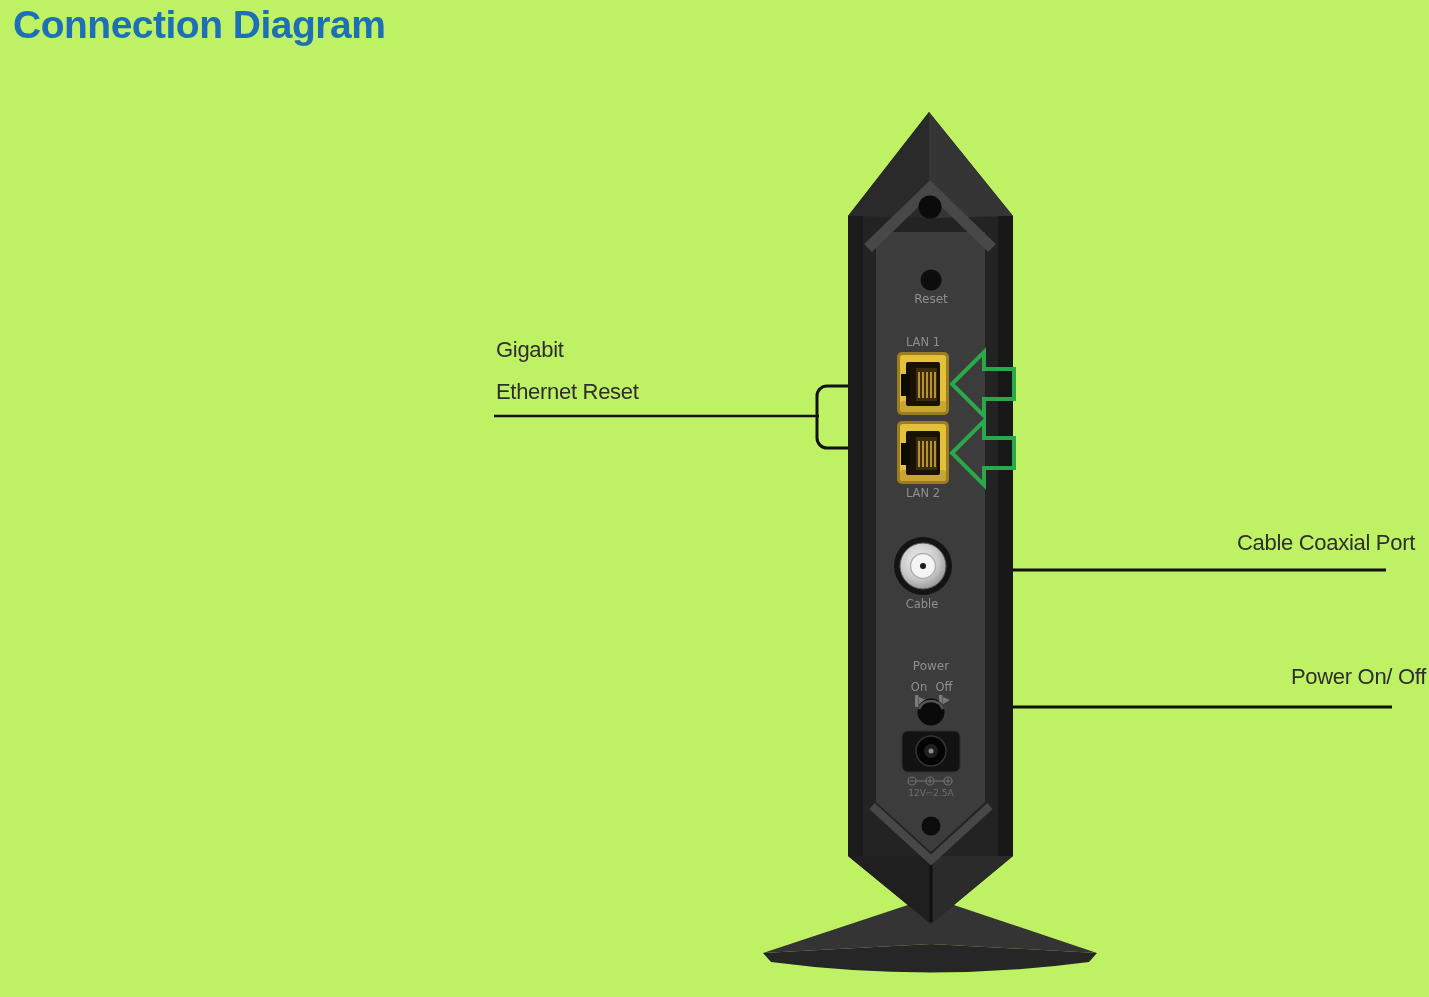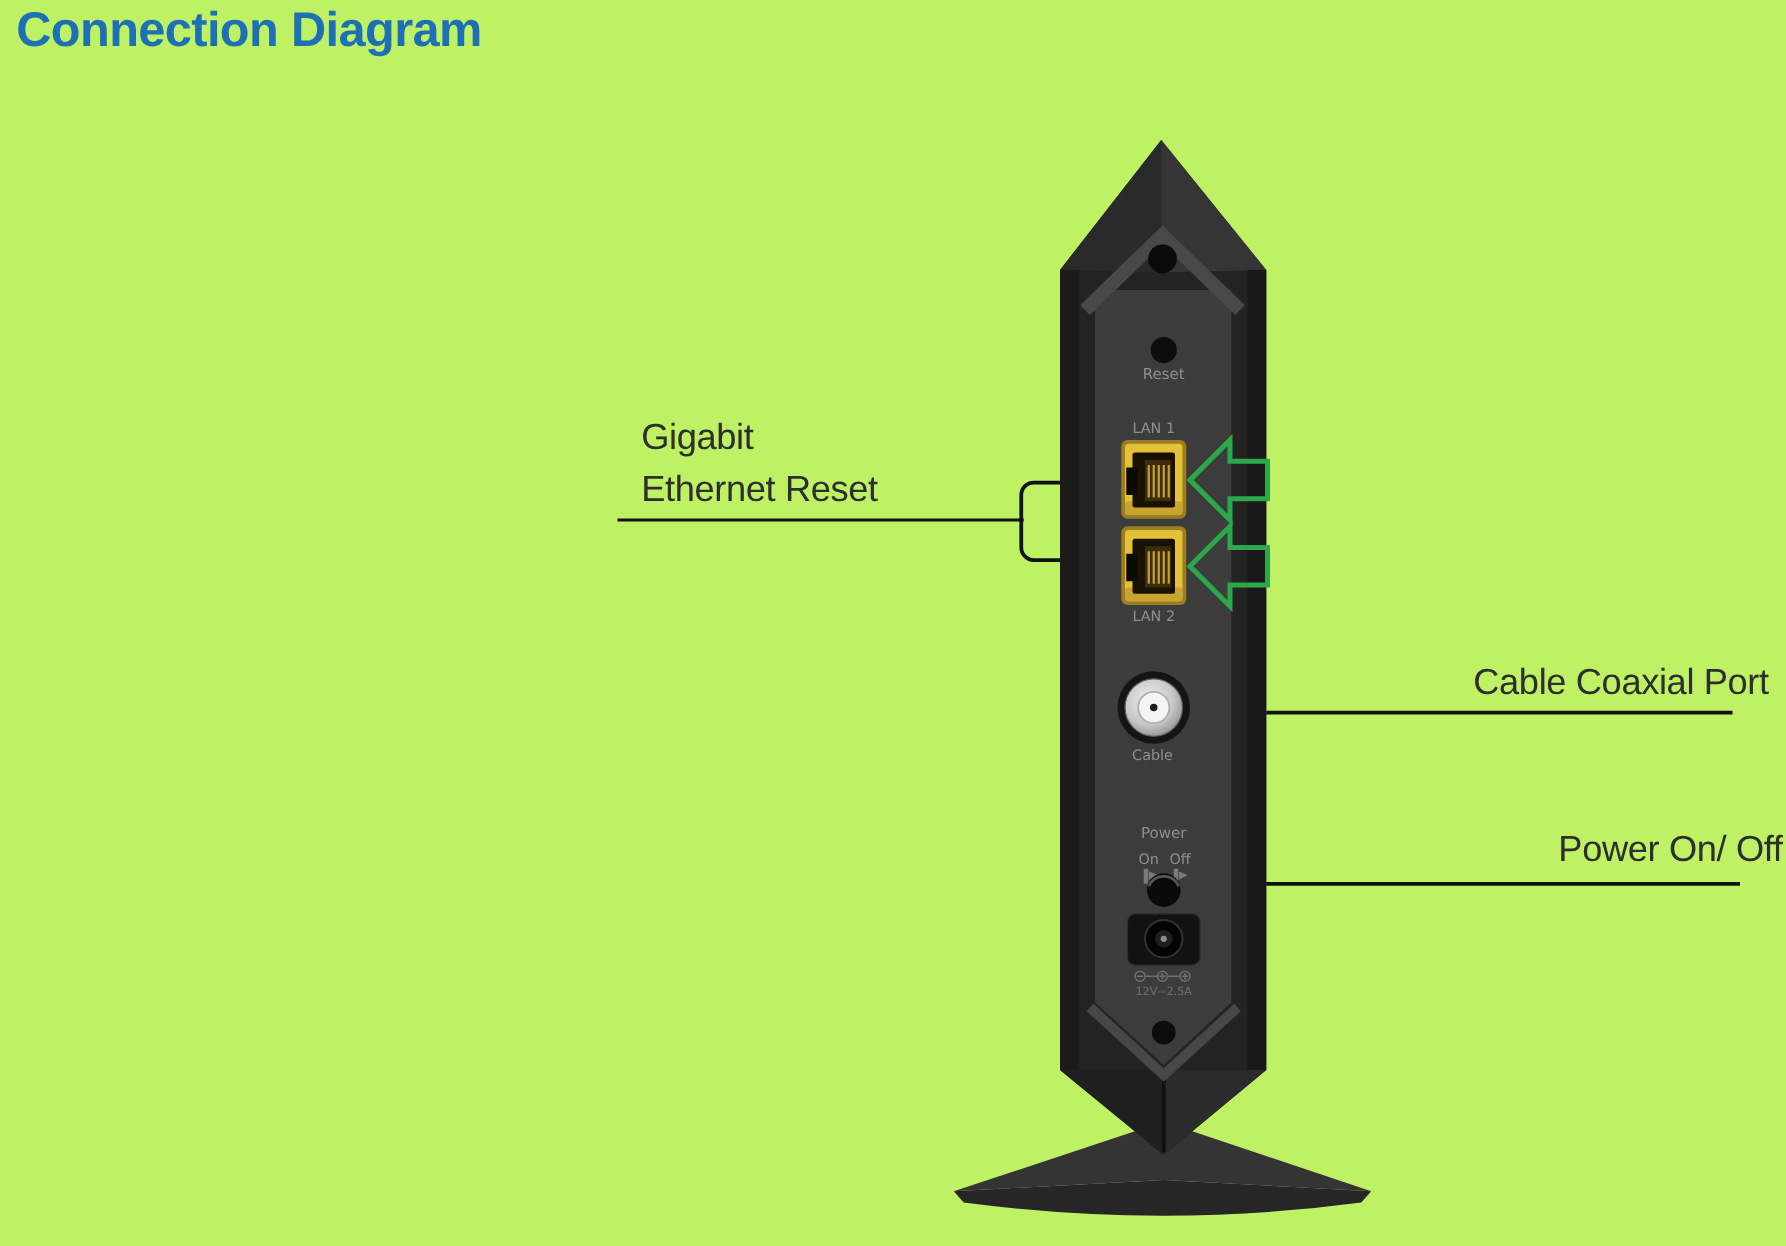--- a/index.html
+++ b/index.html
@@ -6,22 +6,22 @@
   .page {
     position:relative; width:1429px; height:997px; background:#bef264;
     font-family:"Liberation Sans", sans-serif; overflow:hidden;padding-left:36px;
   }
   .page-title {
     position:absolute; left:13px; top:3px;
     font-size:39px; font-weight:700; letter-spacing:-0.5px;
     color:#1D70B6; white-space:nowrap;
   }
   .callout {
-    position:absolute; color:#2e2e2e; font-size:29px; font-weight:400;
-    letter-spacing:-0.3px; white-space:nowrap;margin-left:17px;
+    position:absolute; color:#2e2e2e; font-size:22px; font-weight:400;
+    letter-spacing:-0.3px; white-space:nowrap;
   }
   .callout-gigabit { left:496px; top:329px; line-height:42px; text-align:left; }
   .callout-coax  { top:530px; right:50px; text-align:right; }
   .callout-power { top:664px; right:39px; text-align:right; }
   svg.scene { position:absolute; left:0; top:0; }
   .devtxt { font-family:"DejaVu Sans", sans-serif; fill:#8f8f8f; }
   .devtxt-dim { font-family:"DejaVu Sans", sans-serif; fill:#6f6f6f; }
 </style>
 </head>
 <body>

